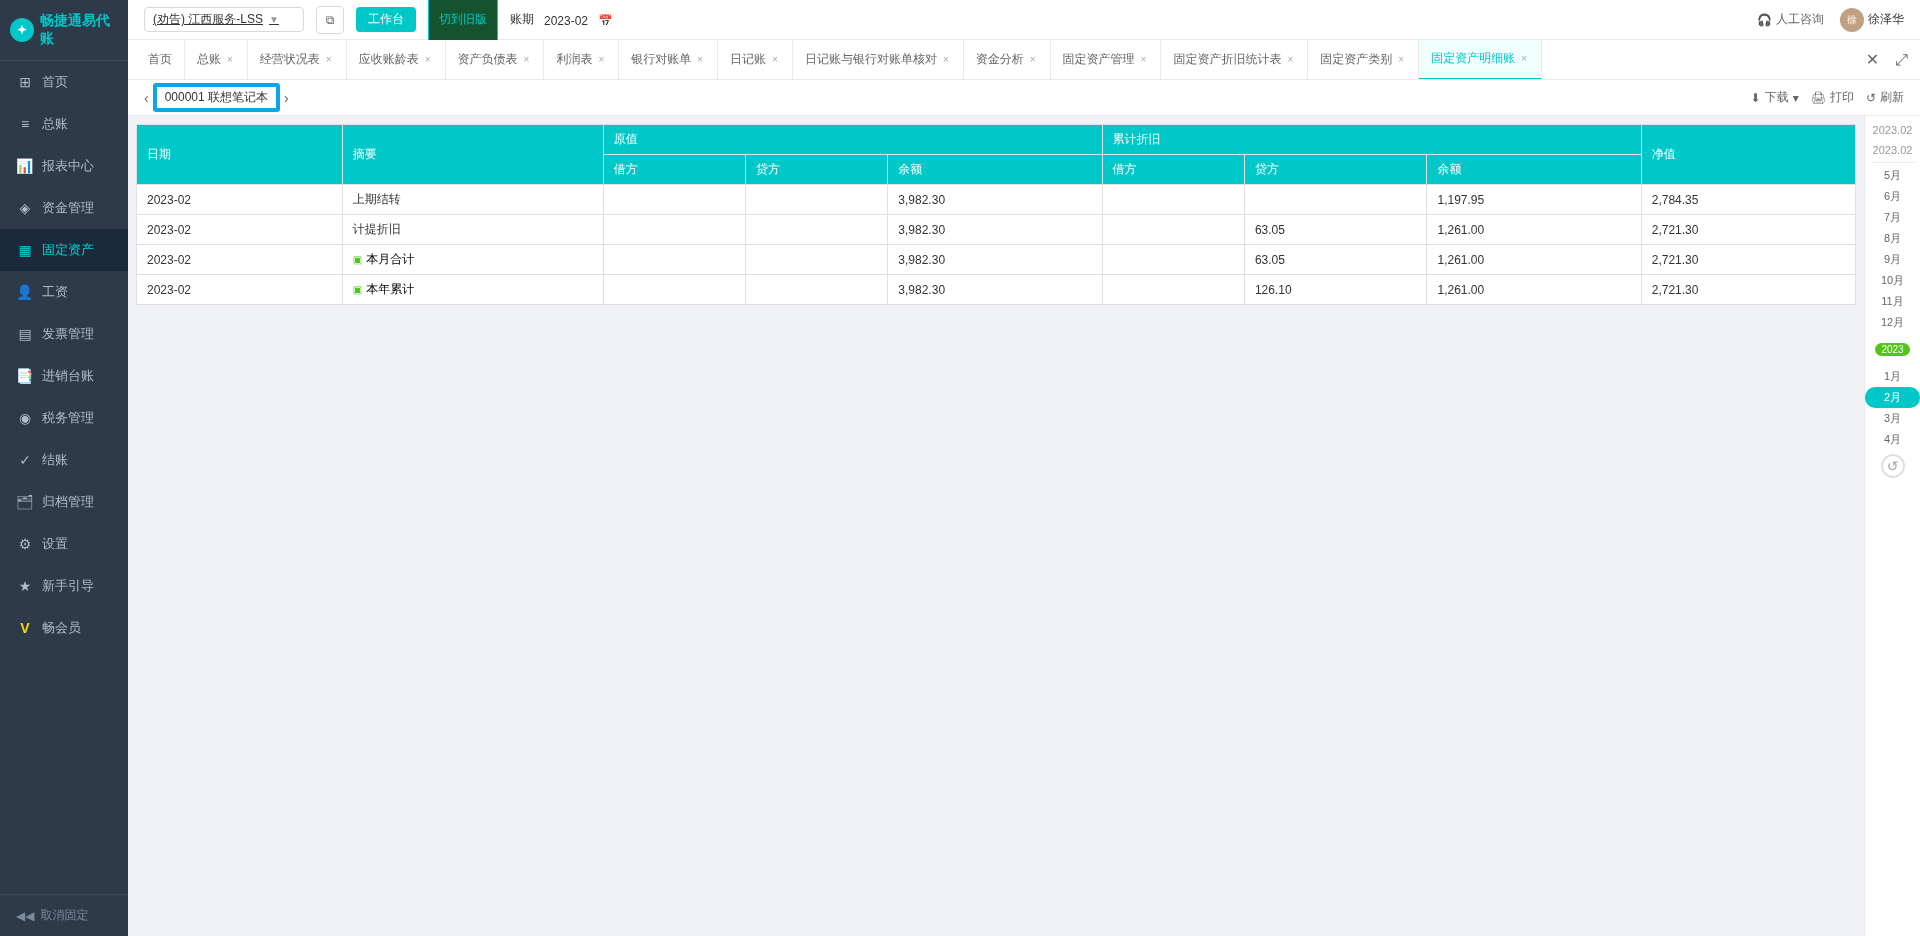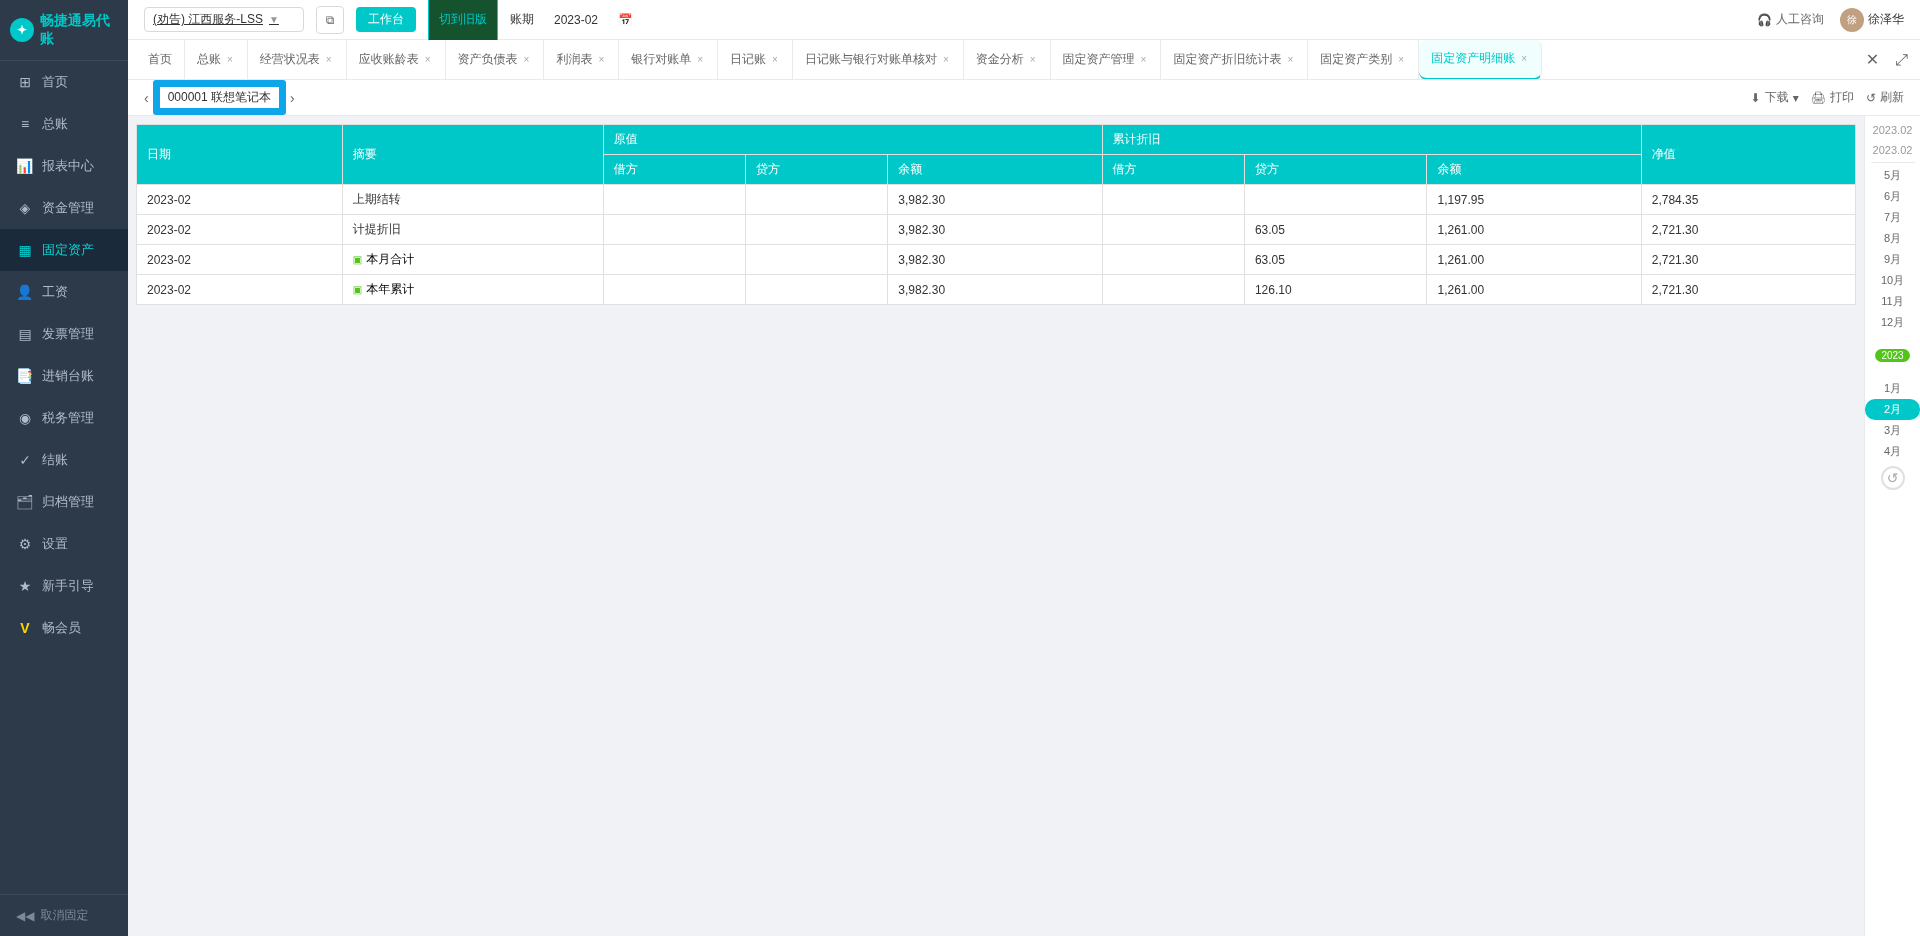--- a/index.html
+++ b/index.html
@@ -85,21 +85,21 @@
     .workspace-btn {
       background: #00c8c8; color: white;
       border: none; border-radius: 4px;
       padding: 4px 12px; cursor: pointer; font-size: 12px;
     }
     .switch-btn {
       border: 1px solid #00c8c8; color: #00c8c8;
       background: #14532d; border-radius: 4px;
       padding: 22px 10px; cursor: pointer; font-size: 12px;
     }
-    .period-info { display: flex; align-items: center; gap: 20px; color: #333; font-size: 12px; }
+    .period-info { display: flex; align-items: flex-end; gap: 10px; color: #333; font-size: 12px; }
     .header-right { margin-left: auto; display: flex; align-items: center; gap: 16px; }
     .header-right .user-service { display: flex; align-items: center; gap: 4px; color: #666; cursor: pointer; font-size: 12px; }
     .header-right .user-name { display: flex; align-items: center; gap: 4px; color: #333; cursor: pointer; font-size: 12px; }
     .avatar { width: 24px; height: 24px; border-radius: 50%; background: #c0a080; display: flex; align-items: center; justify-content: center; color: white; font-size: 10px; }
 
     
     .tab-bar {
       height: 40px;
       background: #fff;
       display: flex;
@@ -112,40 +112,40 @@
     }
     .tab-bar::-webkit-scrollbar { height: 0; }
     .tab {
       display: flex; align-items: center; gap: 4px;
       padding: 8px 12px;
       cursor: pointer; color: #666; font-size: 12px;
       border-right: 1px solid #e8eaec;
       white-space: nowrap;
       height: 40px;
     }
-    .tab.active { color: #00c8c8; border-bottom: 2px solid #00c8c8; background: #f0fffe; border-radius: 8px; }
+    .tab.active { color: #00c8c8; border-bottom: 2px solid #00c8c8; background: #f0fffe; }
     .tab .close-x { color: #aaa; font-size: 10px; cursor: pointer; padding: 0 2px; }
     .tab-actions { margin-left: auto; display: flex; align-items: center; gap: 8px; flex-shrink: 0; }
     .tab-action-btn { cursor: pointer; color: #666; font-size: 16px; padding: 0 4px; }
 
     
     .sub-header {
       height: 36px;
       background: #fff;
       display: flex;
       align-items: center;
       padding: 0 16px;
       border-bottom: 1px solid #e8eaec;
       flex-shrink: 0;
       gap: 8px;
     }
     .breadcrumb-nav { display: flex; align-items: center; gap: 4px; color: #333; font-size: 12px; }
     .breadcrumb-nav .nav-btn { cursor: pointer; color: #666; font-size: 14px; }
     .breadcrumb-tag {
-      background: white; border: 7px solid #0ea5e9;
+      background: white; border: 4px solid #0ea5e9;
       border-radius: 3px; padding: 2px 8px;
       font-size: 12px; color: #333;
     }
     .sub-header-right { margin-left: auto; display: flex; align-items: center; gap: 12px; }
     .action-btn {
       display: flex; align-items: center; gap: 4px;
       color: #666; cursor: pointer; font-size: 12px;
     }
 
     
@@ -210,21 +210,21 @@
       background: #00c8c8;
       color: white;
       border-radius: 10px;
     }
     .year-badge {
       background: #52c41a;
       color: white;
       border-radius: 8px;
       padding: 1px 6px;
       font-size: 10px;
-      margin: 16px auto;
+      margin: 10px auto;
     }
     .timeline-divider { height: 1px; background: #e8eaec; width: 80%; margin: 2px auto; }
     .refresh-circle {
       width: 24px; height: 24px; border-radius: 50%;
       border: 2px solid #e0e0e0;
       display: flex; align-items: center; justify-content: center;
       color: #aaa; font-size: 14px; cursor: pointer; margin: 4px auto;
     }
   </style>
 </head>

